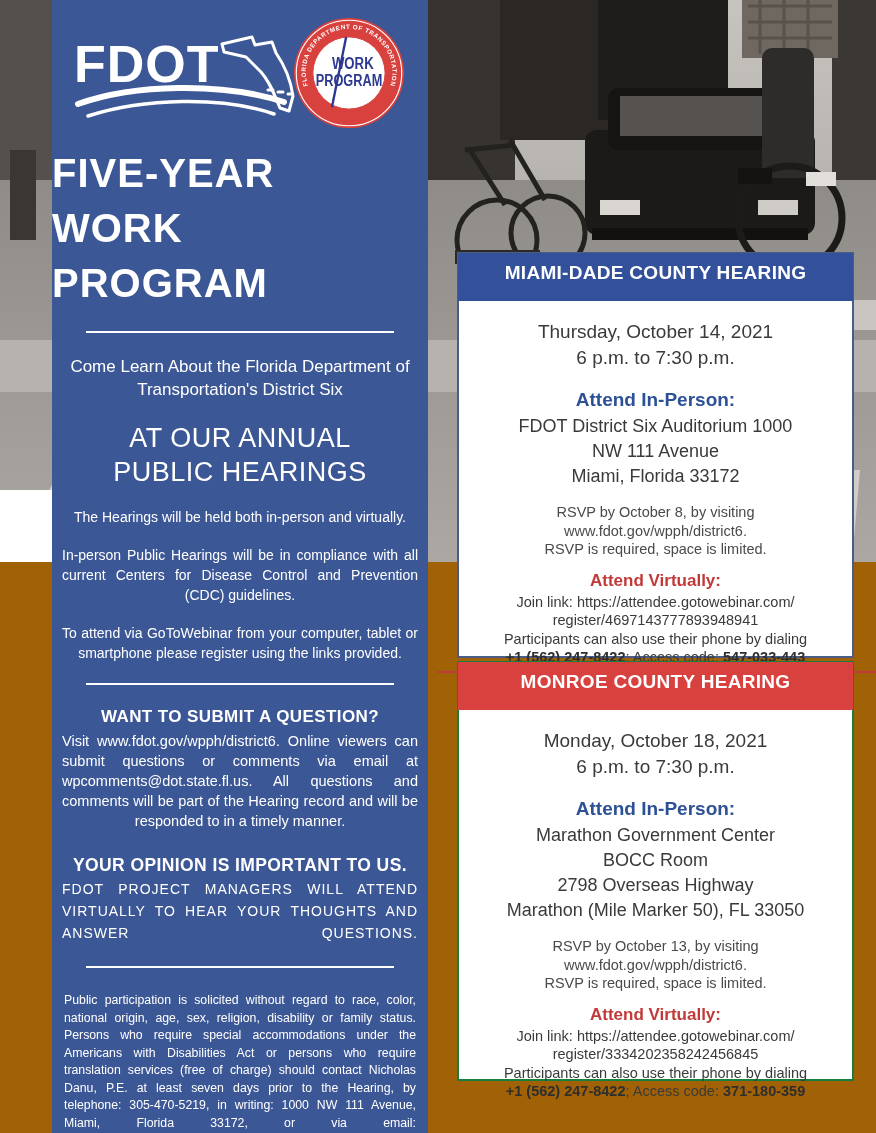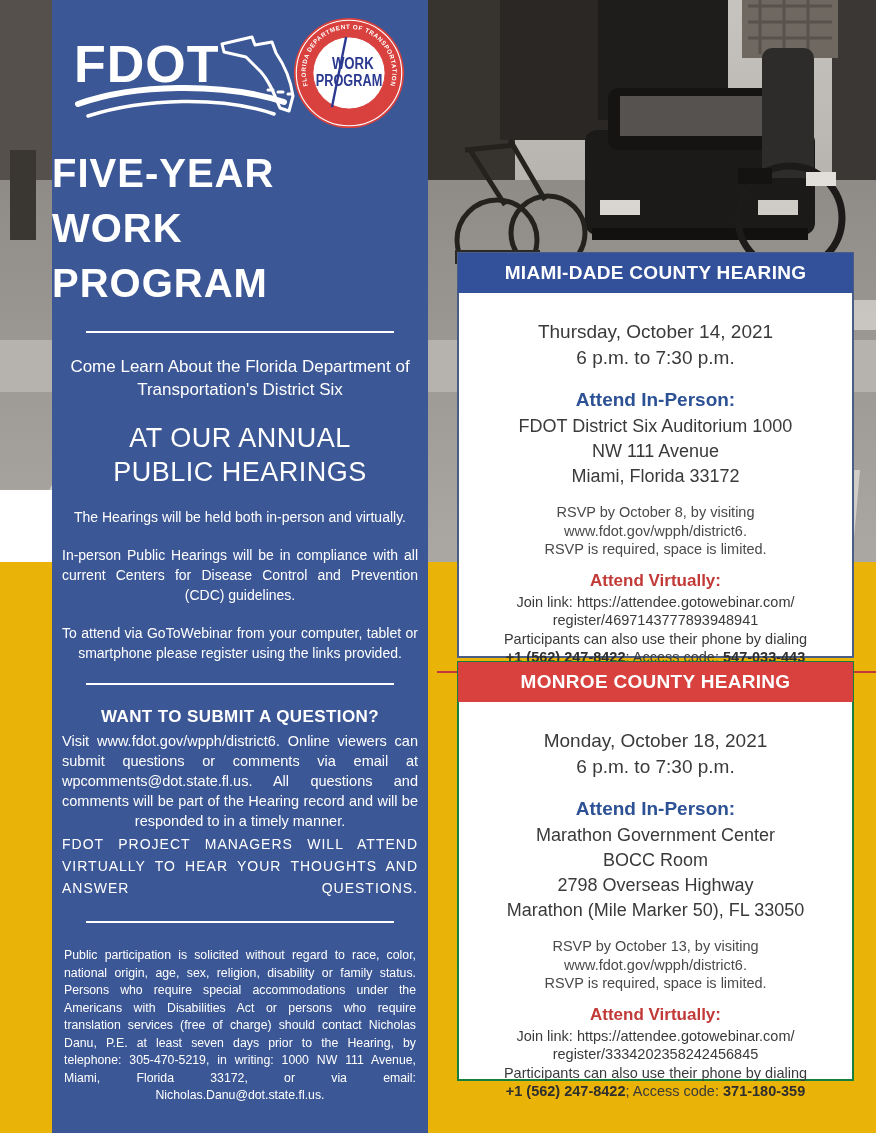--- a/index.html
+++ b/index.html
@@ -1,20 +1,20 @@
 <!DOCTYPE html>
 <html><head>
 <meta charset="utf-8">
 <style>
   * { margin:0; padding:0; box-sizing:border-box; }
   html,body { background:#e8e8e8; }
   body { font-family:"Liberation Sans", sans-serif; }
   .page {
     position:relative; width:876px; height:1133px; margin:0 auto;
-    background:#eab308; overflow:hidden;
+    background:#a16207; overflow:hidden;
   }
   
   .hero { position:absolute; left:0; top:0; width:876px; height:562px; }
   .hero svg { display:block; width:100%; height:100%; }
 
   
   .sidebar {
     position:absolute; left:52px; top:0; width:376px; height:1133px;
     background:#3c5795; color:#ffffff;
   }
@@ -43,23 +43,23 @@
              letter-spacing:.4px; }
   .op-body { margin:2px 10px 0; font-size:14px; line-height:22px; letter-spacing:1px;
              text-align:justify; text-align-last:justify; }
   .fine { margin:24px 12px 0; font-size:12.3px; line-height:17.5px;
           text-align:justify; text-align-last:center; }
 
   
   .hearing { position:absolute; left:457px; width:397px; background:#ffffff; }
   .hearing.miami  { top:252px; height:406px; border:2px solid #4a5d85; }
   .hearing.monroe { top:661px; height:420px; border:2px solid #15803d; }
-  .bar { height:40px; line-height:40px; text-align:center; color:#ffffff;
+  .bar { height:48px; line-height:40px; text-align:center; color:#ffffff;
          font-size:19px; font-weight:bold; letter-spacing:.3px;
-         margin:-1px -1px 12px -1px; }
+         margin:-1px -1px 4px -1px; }
   .bar.blue { background:#33519b; }
   .bar.red  { background:#d8413d; }
   .card-body { padding:14px 2px 0; text-align:center; color:#3a3a3a; }
   .date { font-size:19px; line-height:26px; }
   .inperson { margin-top:18px; font-size:19px; font-weight:bold; color:#2d5195; }
   .venue { margin-top:3px; font-size:18px; line-height:25px; }
   .rsvp { margin-top:14px; font-size:14.5px; line-height:18.5px; color:#4a4a4a; }
   .virtual { margin-top:12px; font-size:17px; font-weight:bold; color:#c13a38; }
   .join { margin-top:2px; font-size:14.5px; line-height:18.5px; }
   .join b, .fine b { color:#2e2e2e; }
@@ -195,20 +195,21 @@
 
     <p class="para center">The Hearings will be held both in-person and virtually.</p>
     <p class="para jcenter">In-person Public Hearings will be in compliance with all current Centers for Disease Control and Prevention (CDC) guidelines.</p>
     <p class="para jcenter">To attend via GoToWebinar from your computer, tablet or smartphone please register using the links provided.</p>
 
     <div class="rule r2"></div>
 
     <h3 class="q-head">WANT TO SUBMIT A QUESTION?</h3>
     <p class="q-body">Visit www.fdot.gov/wpph/district6. Online viewers can submit questions or comments via email at wpcomments@dot.state.fl.us. All questions and comments will be part of the Hearing record and will be responded to in a timely manner.</p>
 
+    <h3 class="op-head">YOUR OPINION IS IMPORTANT TO US.</h3>
     <p class="op-body">FDOT PROJECT MANAGERS WILL ATTEND VIRTUALLY TO HEAR YOUR THOUGHTS AND ANSWER QUESTIONS.</p>
 
     <div class="rule r3"></div>
 
     <p class="fine">Public participation is solicited without regard to race, color, national origin, age, sex, religion, disability or family status. Persons who require special accommodations under the Americans with Disabilities Act or persons who require translation services (free of charge) should contact Nicholas Danu, P.E. at least seven days prior to the Hearing, by telephone: 305-470-5219, in writing: 1000 NW 111 Avenue, Miami, Florida 33172, or via email: Nicholas.Danu@dot.state.fl.us.</p>
   </aside>
 
   <section class="hearing miami">
     <header class="bar blue">MIAMI-DADE COUNTY HEARING</header>
     <div class="card-body">

